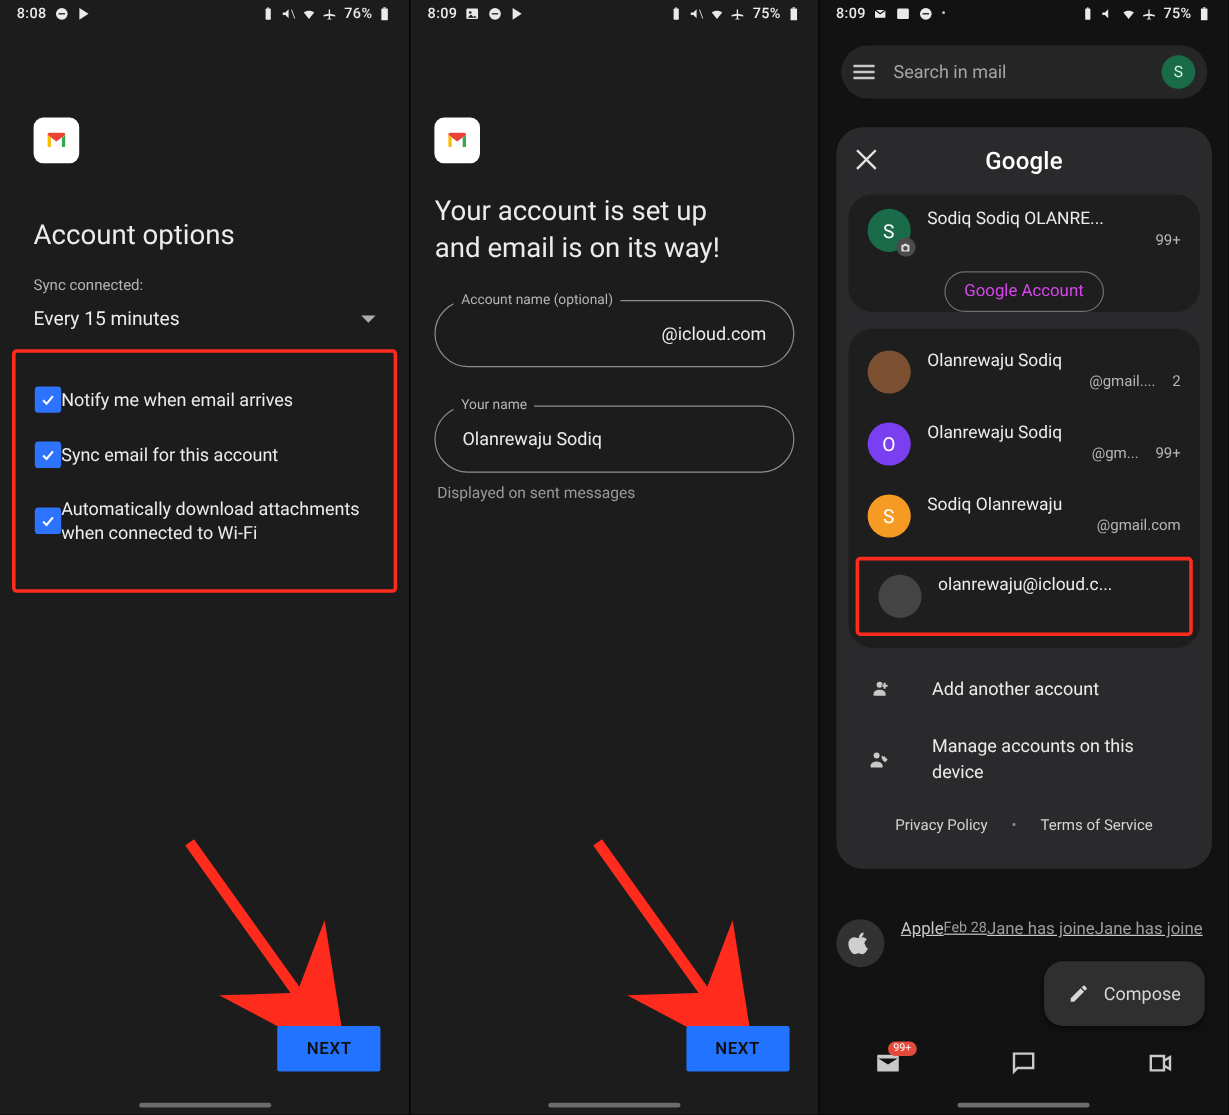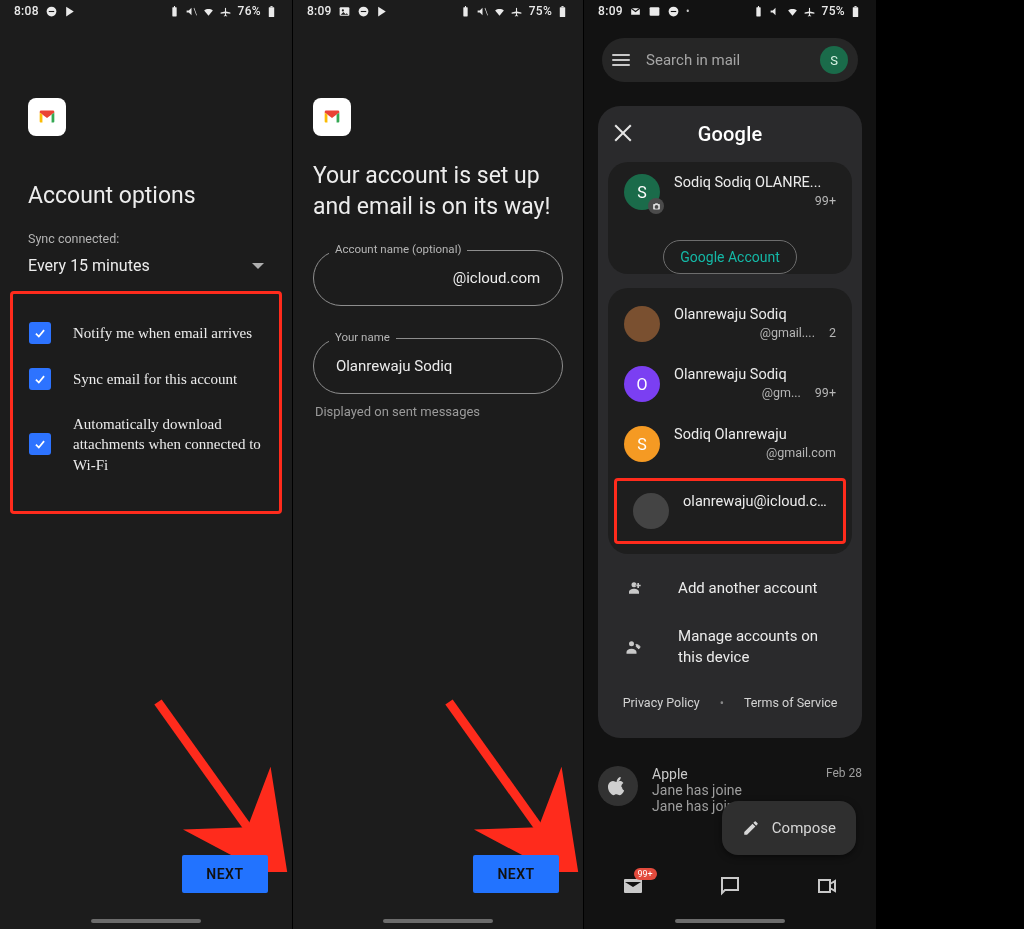--- a/index.html
+++ b/index.html
@@ -1,17 +1,17 @@
 <!DOCTYPE html>
 <html><head>
 <meta charset="utf-8">
 <style>
   * { box-sizing: border-box; margin: 0; padding: 0; }
   html, body { width: 1024px; height: 929px; background: #000; font-family: Roboto, "Helvetica Neue", Arial, sans-serif; color: #e6e6e6; overflow: hidden; }
-  .container { display: flex; width: 876px; height: 929px; }
+  .container { display: flex; width: 1024px; height: 929px; }
   .phone { position: relative; width: 341.33px; height: 929px; background: #1c1c1c; overflow: hidden; }
   .phone.middle { border-left: 1px solid #000; border-right: 1px solid #000; }
   .phone.right { background: #121212; }
 
   
   .status-bar { display: flex; align-items: center; justify-content: space-between; padding: 4px 14px 2px 14px; font-size: 12px; font-weight: 500; color: #eaeaea; letter-spacing: .3px; }
   .status-left { display: flex; align-items: center; gap: 6px; }
   .status-right { display: flex; align-items: center; gap: 4px; }
   .st-ic { width: 13px; height: 13px; display: inline-flex; align-items: center; justify-content: center; }
   .st-ic svg { width: 13px; height: 13px; fill: #eaeaea; }
@@ -20,21 +20,21 @@
   
   .content1 { padding: 20px 28px 0 28px; }
   .gmail-logo { width: 38px; height: 38px; background: #fff; border-radius: 8px; display: flex; align-items: center; justify-content: center; margin-top: 58px; }
   .gmail-logo svg { width: 22px; height: 22px; }
   .h1 { font-size: 23px; color: #ececec; margin-top: 46px; font-weight: 400; }
   .sub-label { font-size: 12.5px; color: #b3b3b3; margin-top: 22px; }
   .sync-row { display: flex; align-items: center; justify-content: space-between; margin-top: 10px; font-size: 16px; color: #ececec; }
   .tri { width: 0; height: 0; border-left: 6px solid transparent; border-right: 6px solid transparent; border-top: 6px solid #aeaeae; }
 
   .red-box1 { border: 3px solid #ff2b1c; border-radius: 4px; margin: 16px -18px 0 -18px; padding: 16px 14px 24px 14px; }
-  .chk-row { display: flex; align-items: center; gap: 22px; padding: 12px 2px; font-family: Liberation Serif, serif; }
+  .chk-row { display: flex; align-items: center; padding: 12px 2px; }
   .chk { flex: 0 0 22px; width: 22px; height: 22px; background: #2d73ff; border-radius: 3px; display: flex; align-items: center; justify-content: center; }
   .chk svg { width: 14px; height: 14px; stroke: #fff; stroke-width: 3; fill: none; }
   .chk-label { font-size: 15px; color: #ececec; line-height: 1.35; }
 
   
   .content2 { padding: 20px 20px 0 20px; }
   .h1b { font-size: 23px; color: #ececec; margin-top: 24px; font-weight: 400; line-height: 1.35; }
   .tf-wrap { position: relative; margin-top: 28px; }
   .tf-label { position: absolute; top: -8px; left: 16px; background: #1c1c1c; padding: 0 6px; font-size: 11.5px; color: #b5b5b5; }
   .tf { width: 100%; height: 56px; border: 1.5px solid #8d8d8d; border-radius: 28px; background: transparent; padding: 0 22px; font-size: 15px; color: #ececec; display: flex; align-items: center; }
@@ -73,37 +73,37 @@
   .av.purple { background: #7b3ff2; }
   .av.orange { background: #f59a23; }
   .av.gray { background: #444; }
   .cam-badge { position: absolute; right: -4px; bottom: -4px; width: 16px; height: 16px; background: #4b4b4b; border-radius: 50%; display: flex; align-items: center; justify-content: center; }
   .cam-badge svg { width: 9px; height: 9px; fill: #ddd; }
   .acct-info { display: flex; flex-direction: column; flex: 1; min-width: 0; }
   .acct-name { font-size: 14.5px; color: #ececec; white-space: nowrap; overflow: hidden; text-overflow: ellipsis; }
   .acct-sub { display: flex; justify-content: flex-end; gap: 14px; font-size: 12.5px; color: #b5b5b5; margin-top: 2px; }
   .acct-sub .em { }
   .acct-sub .cnt { }
-  .ga-btn { margin: 18px auto 14px auto; width: fit-content; padding: 8px 16px; border: 1px solid #6d6d6d; border-radius: 20px; font-size: 14px; color: #14b8a6; }
+  .ga-btn { margin: 4px auto 14px auto; width: fit-content; padding: 8px 16px; border: 1px solid #6d6d6d; border-radius: 20px; font-size: 14px; color: #d946ef; }
 
   .redbox3 { border: 3px solid #ff2b1c; border-radius: 4px; margin: 4px 6px; }
 
   .mng-row { display: flex; align-items: center; gap: 34px; padding: 14px 26px; }
   .mng-ic { width: 20px; height: 20px; display: flex; align-items: center; justify-content: center; }
   .mng-ic svg { width: 20px; height: 20px; fill: #c9c9c9; }
   .mng-label { font-size: 15px; color: #ececec; line-height: 1.35; }
 
   .policy-row { display: flex; align-items: center; justify-content: center; gap: 20px; font-size: 12.5px; color: #d3d3d3; padding: 14px 0 16px 0; }
   .policy-row .dot { color: #888; }
 
   
   .mail-item { position: absolute; left: 14px; right: 14px; top: 766px; display: flex; gap: 14px; }
   .apple-av { width: 40px; height: 40px; border-radius: 50%; background: #323232; display: flex; align-items: center; justify-content: center; }
   .apple-av svg { width: 22px; height: 22px; fill: #cfcfcf; }
-  .mail-info { flex: 1; color: #c9c9c9; font-size: 14px; display: flex; flex-direction: column; }
+  .mail-info { flex: 1; color: #c9c9c9; font-size: 14px; display: flex; flex-direction: row; text-decoration: underline; }
   .mail-date { font-size: 12px; color: #9e9e9e; }
 
   .compose { position: absolute; right: 20px; bottom: 74px; height: 54px; padding: 0 20px; background: #2f2f2f; border-radius: 16px; display: flex; align-items: center; gap: 12px; color: #d7d7d7; font-size: 15px; box-shadow: 0 2px 6px rgba(0,0,0,.5); }
   .compose svg { width: 18px; height: 18px; fill: #d7d7d7; }
 
   .nav-bar3 { position: absolute; left: 0; right: 0; bottom: 18px; height: 46px; display: flex; align-items: center; justify-content: space-around; }
   .nav-ic { position: relative; }
   .nav-ic svg { width: 24px; height: 24px; fill: #c9c9c9; }
   .badge { position: absolute; top: -6px; right: -12px; background: #e34b3d; color: #fff; font-size: 9px; padding: 1px 4px; border-radius: 8px; }
 </style>

